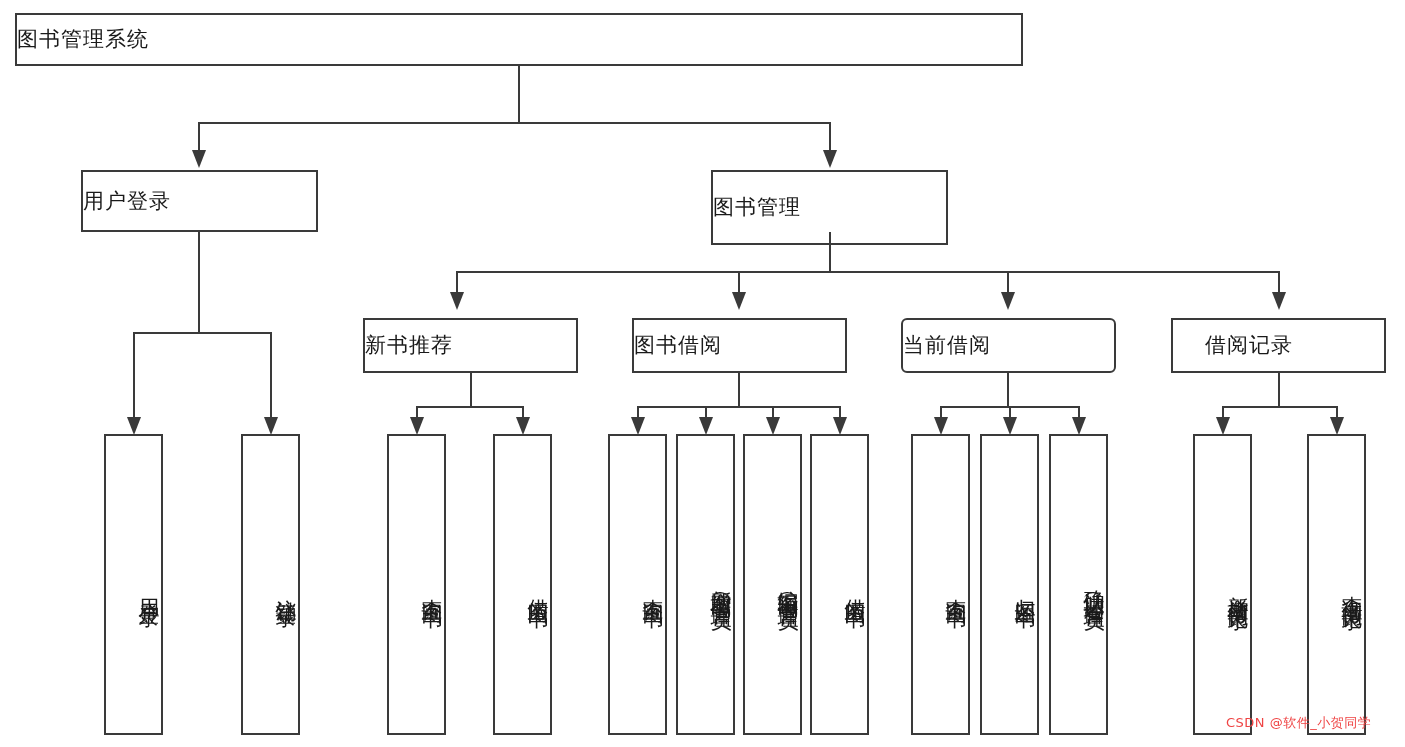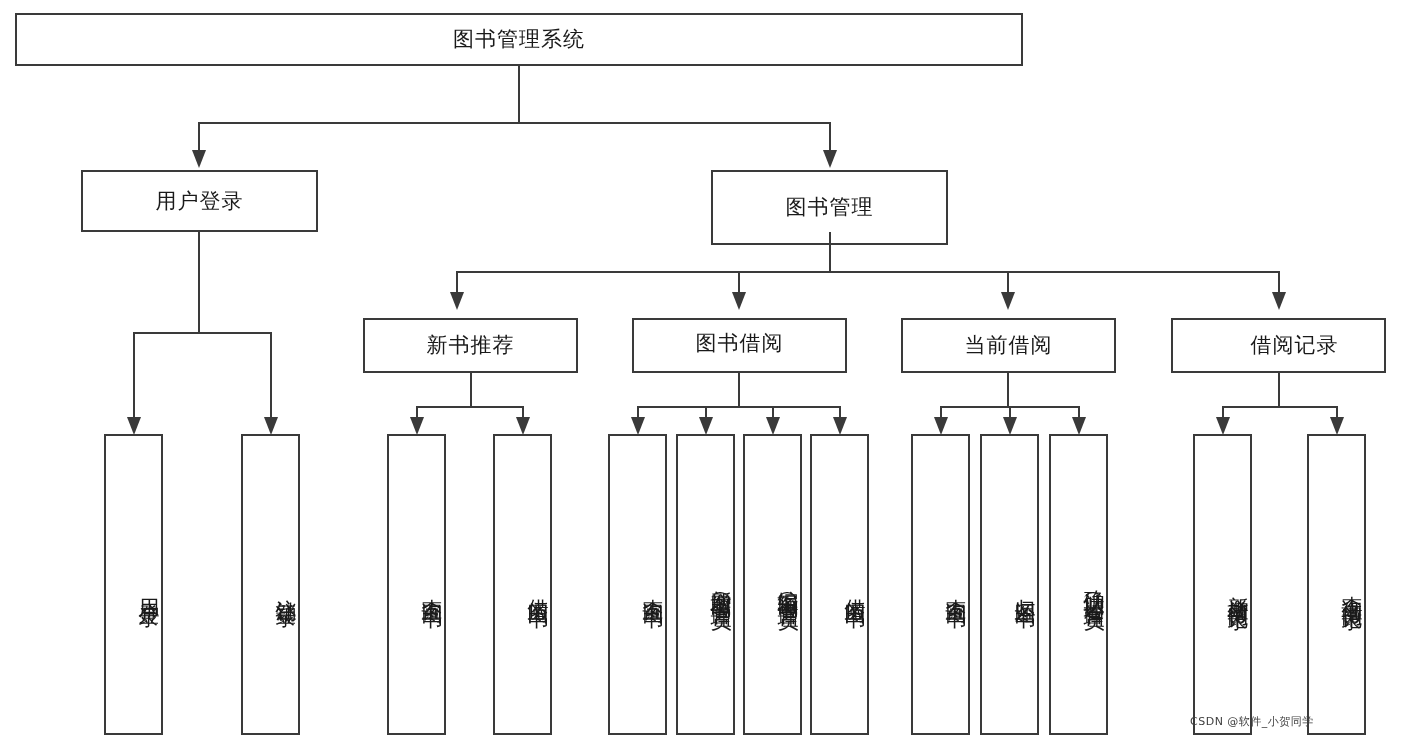--- a/index.html
+++ b/index.html
@@ -19,21 +19,20 @@
     overflow: hidden;
   }
   
   .node {
     position: absolute;
     box-sizing: border-box;
     border: 2px solid #3a3a3a;
     background: #ffffff;
     display: flex;
     align-items: center;
-    justify-content: center;
     color: #1a1a1a;
     line-height: 1.18;
   }
   .node.horiz {
     font-size: 21px;
     letter-spacing: 1px;
   }
   
   .node.vert {
     writing-mode: vertical-rl;
@@ -63,24 +62,25 @@
     position: absolute;
     width: 0;
     height: 0;
     border-left: 7px solid transparent;
     border-right: 7px solid transparent;
     border-top: 18px solid #3a3a3a;
   }
   
   #watermark {
     position: absolute;
-    font-size: 11px;
-    color: #404040;
+    font-size: 13px;
+    color: #ef4444;
     white-space: nowrap;
     letter-spacing: 0.5px;
+    margin-left: 36px;
   }
 </style>
 </head>
 <body>
 
 <div id="canvas">
 
   <div class="node horiz" style="left:15px; top:13px; width:1008px; height:53px;">
     <span class="node-label">图书管理系统</span>
   </div>
@@ -116,24 +116,24 @@
   <div class="ln v" style="left:738px; top:271px; height:23px;"></div>
   <div class="arrow" style="left:732px; top:292px;"></div>
   <div class="ln v" style="left:1007px; top:271px; height:23px;"></div>
   <div class="arrow" style="left:1001px; top:292px;"></div>
   <div class="ln v" style="left:1278px; top:271px; height:23px;"></div>
   <div class="arrow" style="left:1272px; top:292px;"></div>
 
   <div class="node horiz" style="left:363px; top:318px; width:215px; height:55px;">
     <span class="node-label">新书推荐</span>
   </div>
-  <div class="node horiz" style="left:632px; top:318px; width:215px; height:55px;font-family:Liberation Mono, monospace;">
+  <div class="node horiz" style="left:632px; top:318px; width:215px; height:55px;">
     <span class="node-label">图书借阅</span>
   </div>
-  <div class="node horiz" style="left:901px; top:318px; width:215px; height:55px;">
+  <div class="node horiz" style="left:901px; top:318px; width:215px; height:55px;border-radius:6px;">
     <span class="node-label">当前借阅</span>
   </div>
   <div class="node horiz" style="left:1171px; top:318px; width:215px; height:55px;padding-left:32px;">
     <span class="node-label">借阅记录</span>
   </div>
 
   <div class="ln v" style="left:470px; top:373px; height:35px;"></div>
   <div class="ln h" style="left:416px; top:406px; width:108px;"></div>
   <div class="ln v" style="left:416px; top:406px; height:13px;"></div>
   <div class="arrow" style="left:410px; top:417px;"></div>

